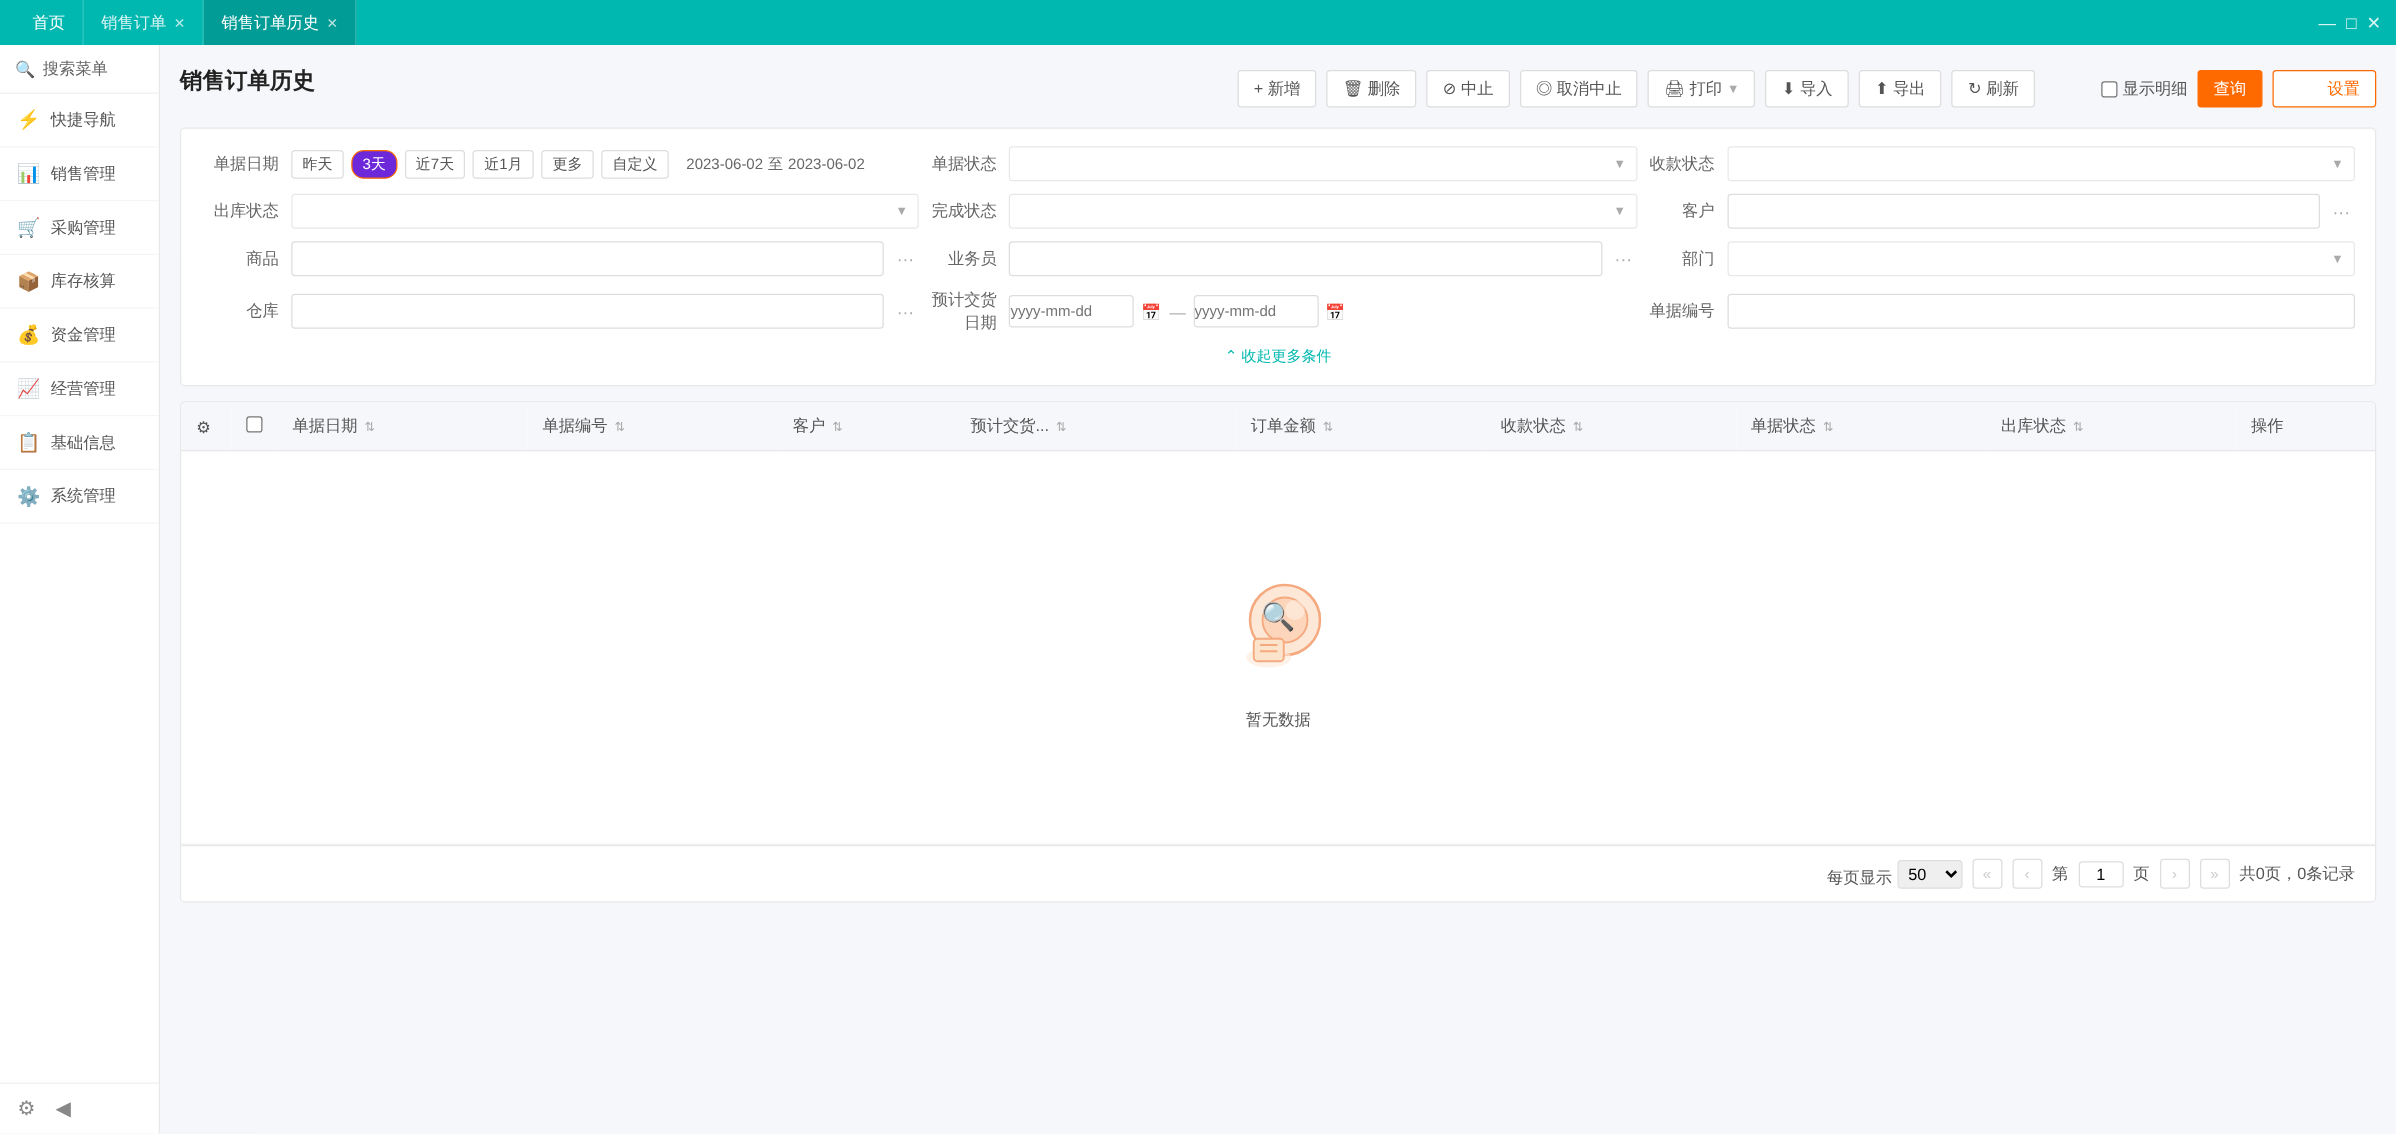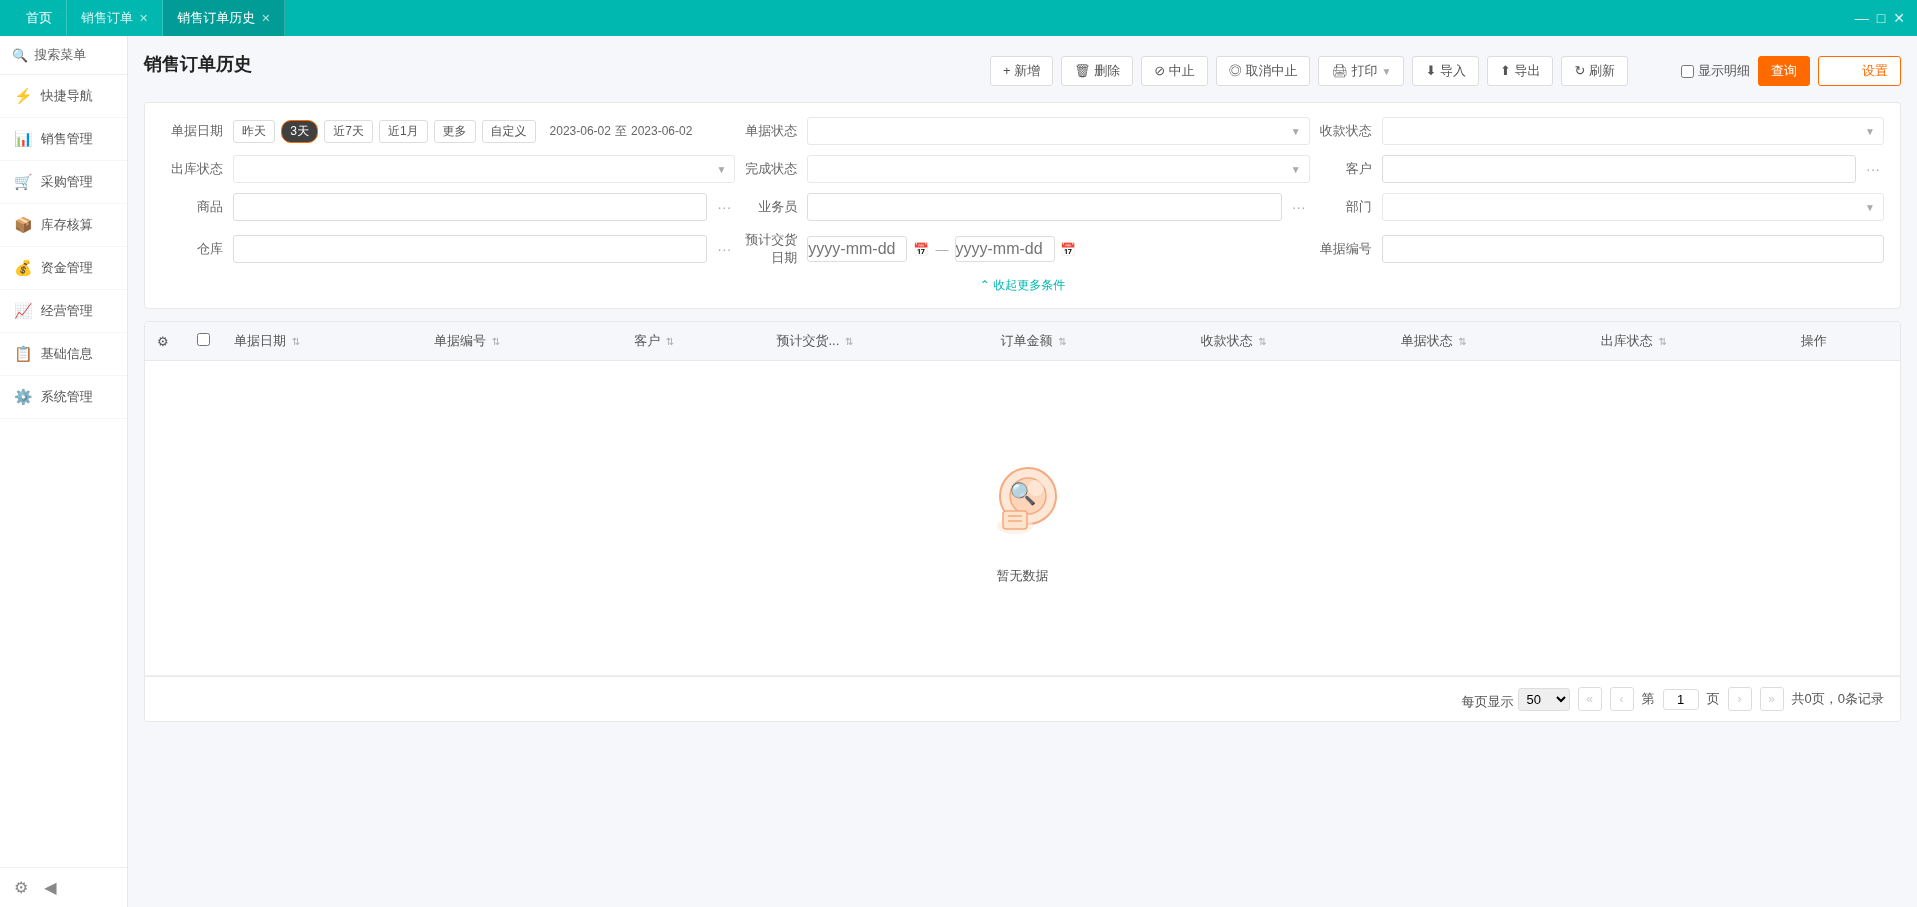--- a/index.html
+++ b/index.html
@@ -41,22 +41,22 @@
     .checkbox-label input { cursor: pointer; }
 
     
     .filter-panel { background: #fff; border-radius: 4px; padding: 14px 16px; margin-bottom: 12px; border: 1px solid #e8e8e8; }
     .filter-row { display: flex; align-items: center; margin-bottom: 10px; gap: 0; }
     .filter-row:last-child { margin-bottom: 0; }
     .filter-label { width: 72px; text-align: right; color: #666; font-size: 13px; flex-shrink: 0; padding-right: 10px; }
     .filter-value { flex: 1; display: flex; align-items: center; gap: 6px; }
     .filter-input { border: 1px solid #ddd; border-radius: 3px; padding: 4px 8px; font-size: 13px; color: #333; background: #fff; height: 28px; min-width: 120px; }
     .date-quick-btn { padding: 2px 8px; border: 1px solid #ddd; border-radius: 3px; cursor: pointer; font-size: 12px; color: #555; background: #fff; }
-    .date-quick-btn.active { background: #404040; border-color: #ff6a00; color: #fff; border-radius: 10px; font-family: Liberation Mono, monospace; }
-    .date-input-field { border: 1px solid #ddd; border-radius: 3px; padding: 3px 0; font-size: 16px; color: #6d28d9; height: 26px; width: 100px; }
+    .date-quick-btn.active { background: #6d28d9; border-color: #ff6a00; color: #fff; border-radius: 10px; }
+    .date-input-field { border: 1px solid #ddd; border-radius: 3px; padding: 3px 0; font-size: 12px; color: #6d28d9; height: 26px; width: 100px; }
     .calendar-icon { color: #aaa; font-size: 13px; cursor: pointer; }
     .dots-btn { color: #aaa; font-size: 14px; cursor: pointer; padding: 0 4px; }
     .filter-dropdown { display: flex; align-items: center; border: 1px solid #e8e8e8; border-radius: 3px; padding: 3px 8px; height: 28px; min-width: 160px; background: #fff; gap: 4px; }
     .filter-dropdown .arrow { margin-left: auto; color: #aaa; font-size: 10px; }
     .collapse-row { text-align: center; color: #00b8b0; font-size: 12px; cursor: pointer; margin-top: 6px; }
 
     
     .table-wrap { background: #fff; border-radius: 4px; border: 1px solid #e8e8e8; overflow: auto; }
     .data-table { width: 100%; border-collapse: collapse; font-size: 13px; }
     .data-table thead tr { background: #f5f7fa; }

